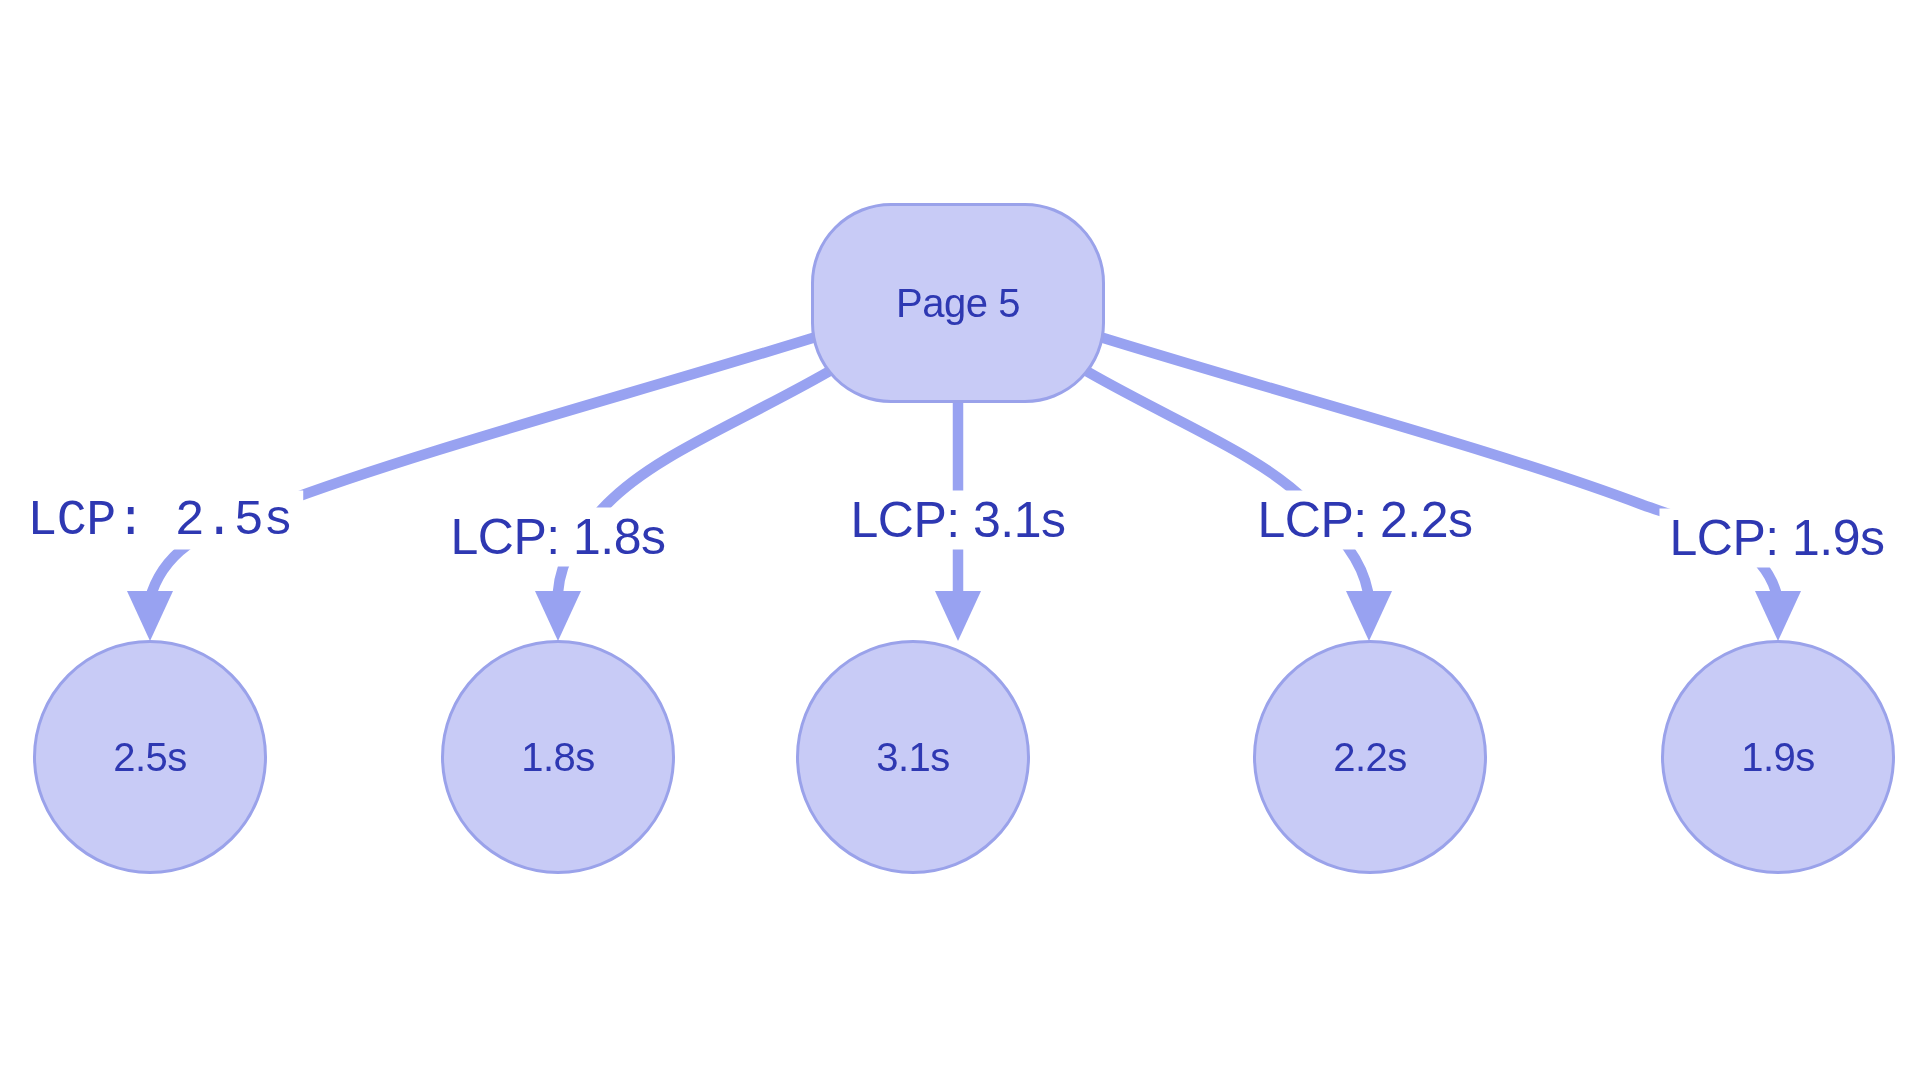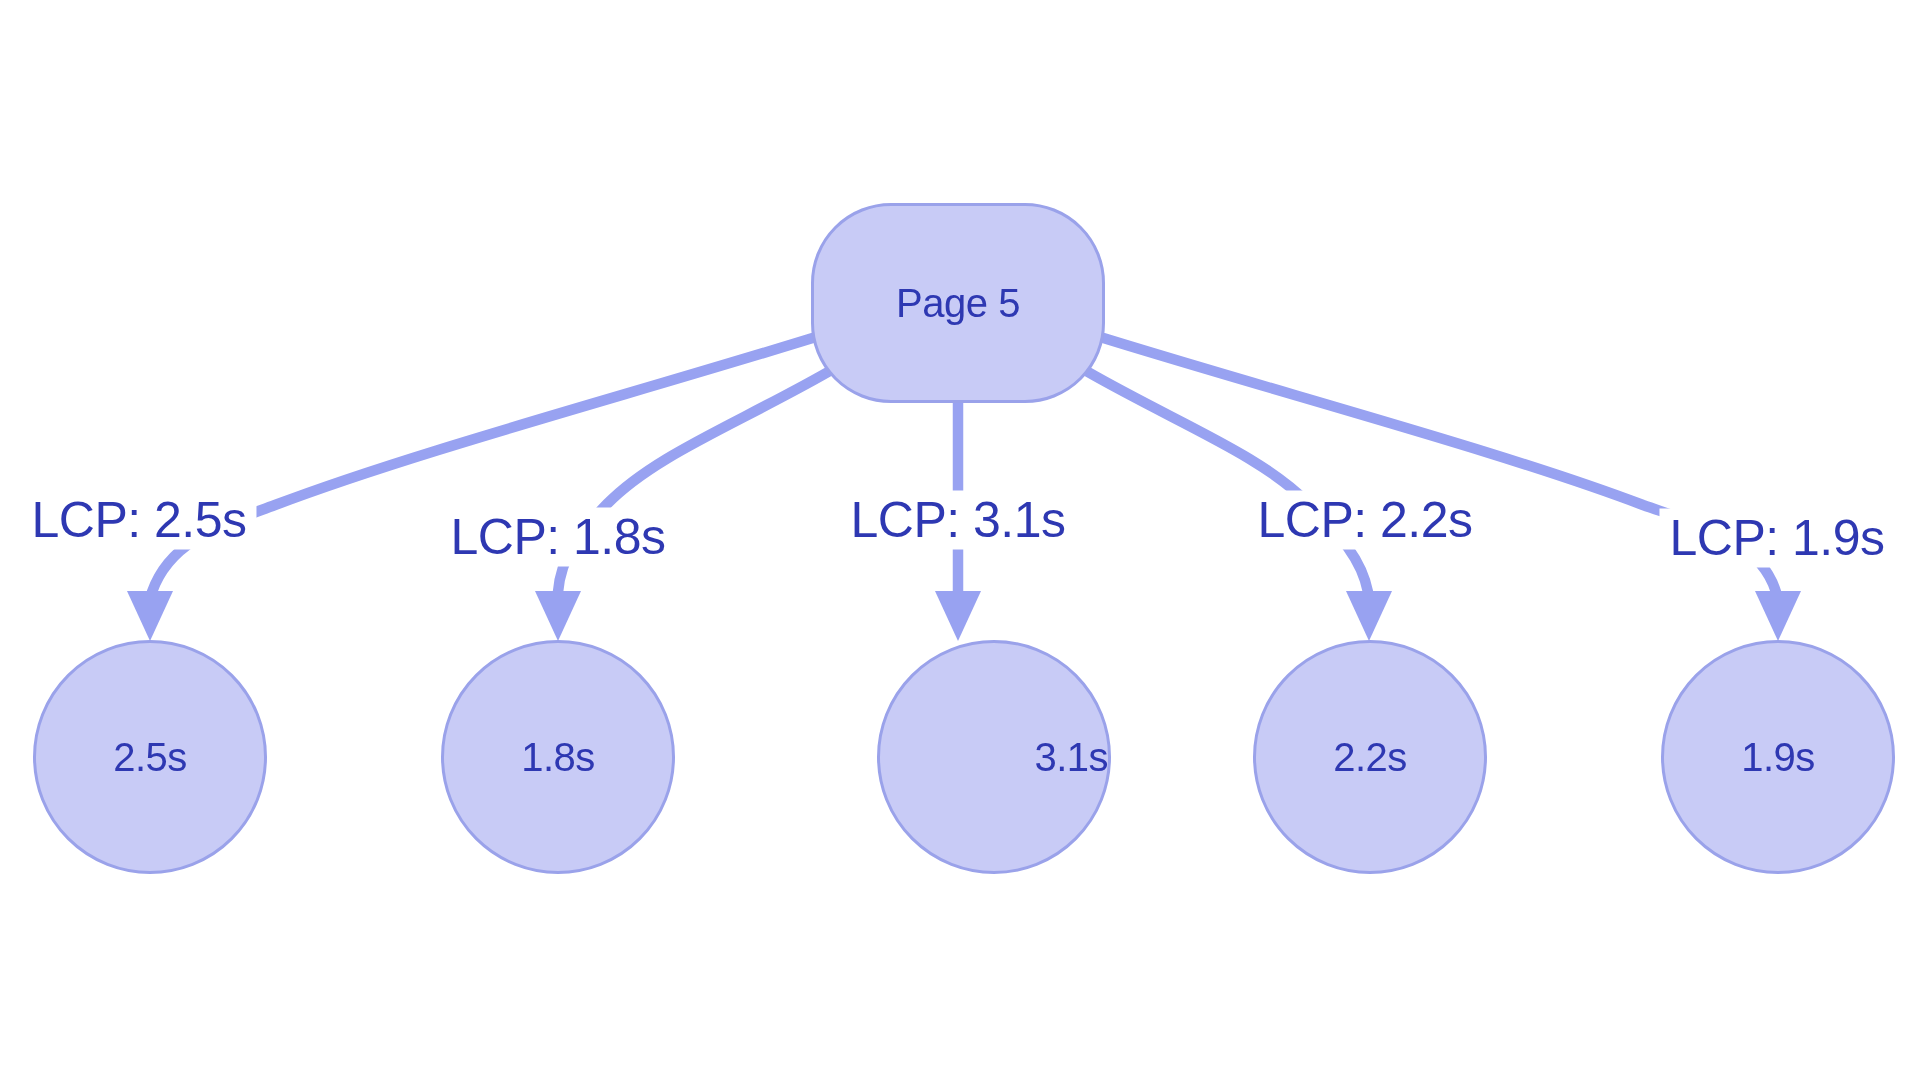--- a/index.html
+++ b/index.html
@@ -88,33 +88,33 @@
     <path d="M 1088 372 C 1181 425, 1261 455, 1309 504 C 1336 532, 1361 556, 1368 592"></path>
     <polygon points="1346,591 1392,591 1369,641"></polygon>
     <path d="M 1084 332 C 1276 392, 1498 450, 1643 505 C 1700 525, 1760 540, 1776 592"></path>
     <polygon points="1755,591 1801,591 1778,641"></polygon>
   </svg>
 
   <div class="node stadium">
     <span>Page 5</span>
   </div>
 
-  <div class="edge-label" style="left:139px; top:520px;">LCP: 2.5s</div>
+  <div class="edge-label" style="left:160px; top:520px;font-family:Liberation Mono, monospace;">LCP: 2.5s</div>
   <div class="edge-label" style="left:558px; top:512px;margin-top:25px;">LCP: 1.8s</div>
   <div class="edge-label" style="left:958px; top:520px;">LCP: 3.1s</div>
   <div class="edge-label" style="left:1365px; top:520px;">LCP: 2.2s</div>
   <div class="edge-label" style="left:1777px; top:520px;margin-top:18px;">LCP: 1.9s</div>
 
   <div class="node circle" style="left:33px;">
     <span>2.5s</span>
   </div>
   <div class="node circle" style="left:441px;text-align:right;">
     <span>1.8s</span>
   </div>
-  <div class="node circle" style="left:877px;justify-content:flex-end;">
+  <div class="node circle" style="left:796px;">
     <span>3.1s</span>
   </div>
   <div class="node circle" style="left:1253px;">
     <span>2.2s</span>
   </div>
   <div class="node circle" style="left:1661px;justify-content:center;">
     <span>1.9s</span>
   </div>
 
 </div>

